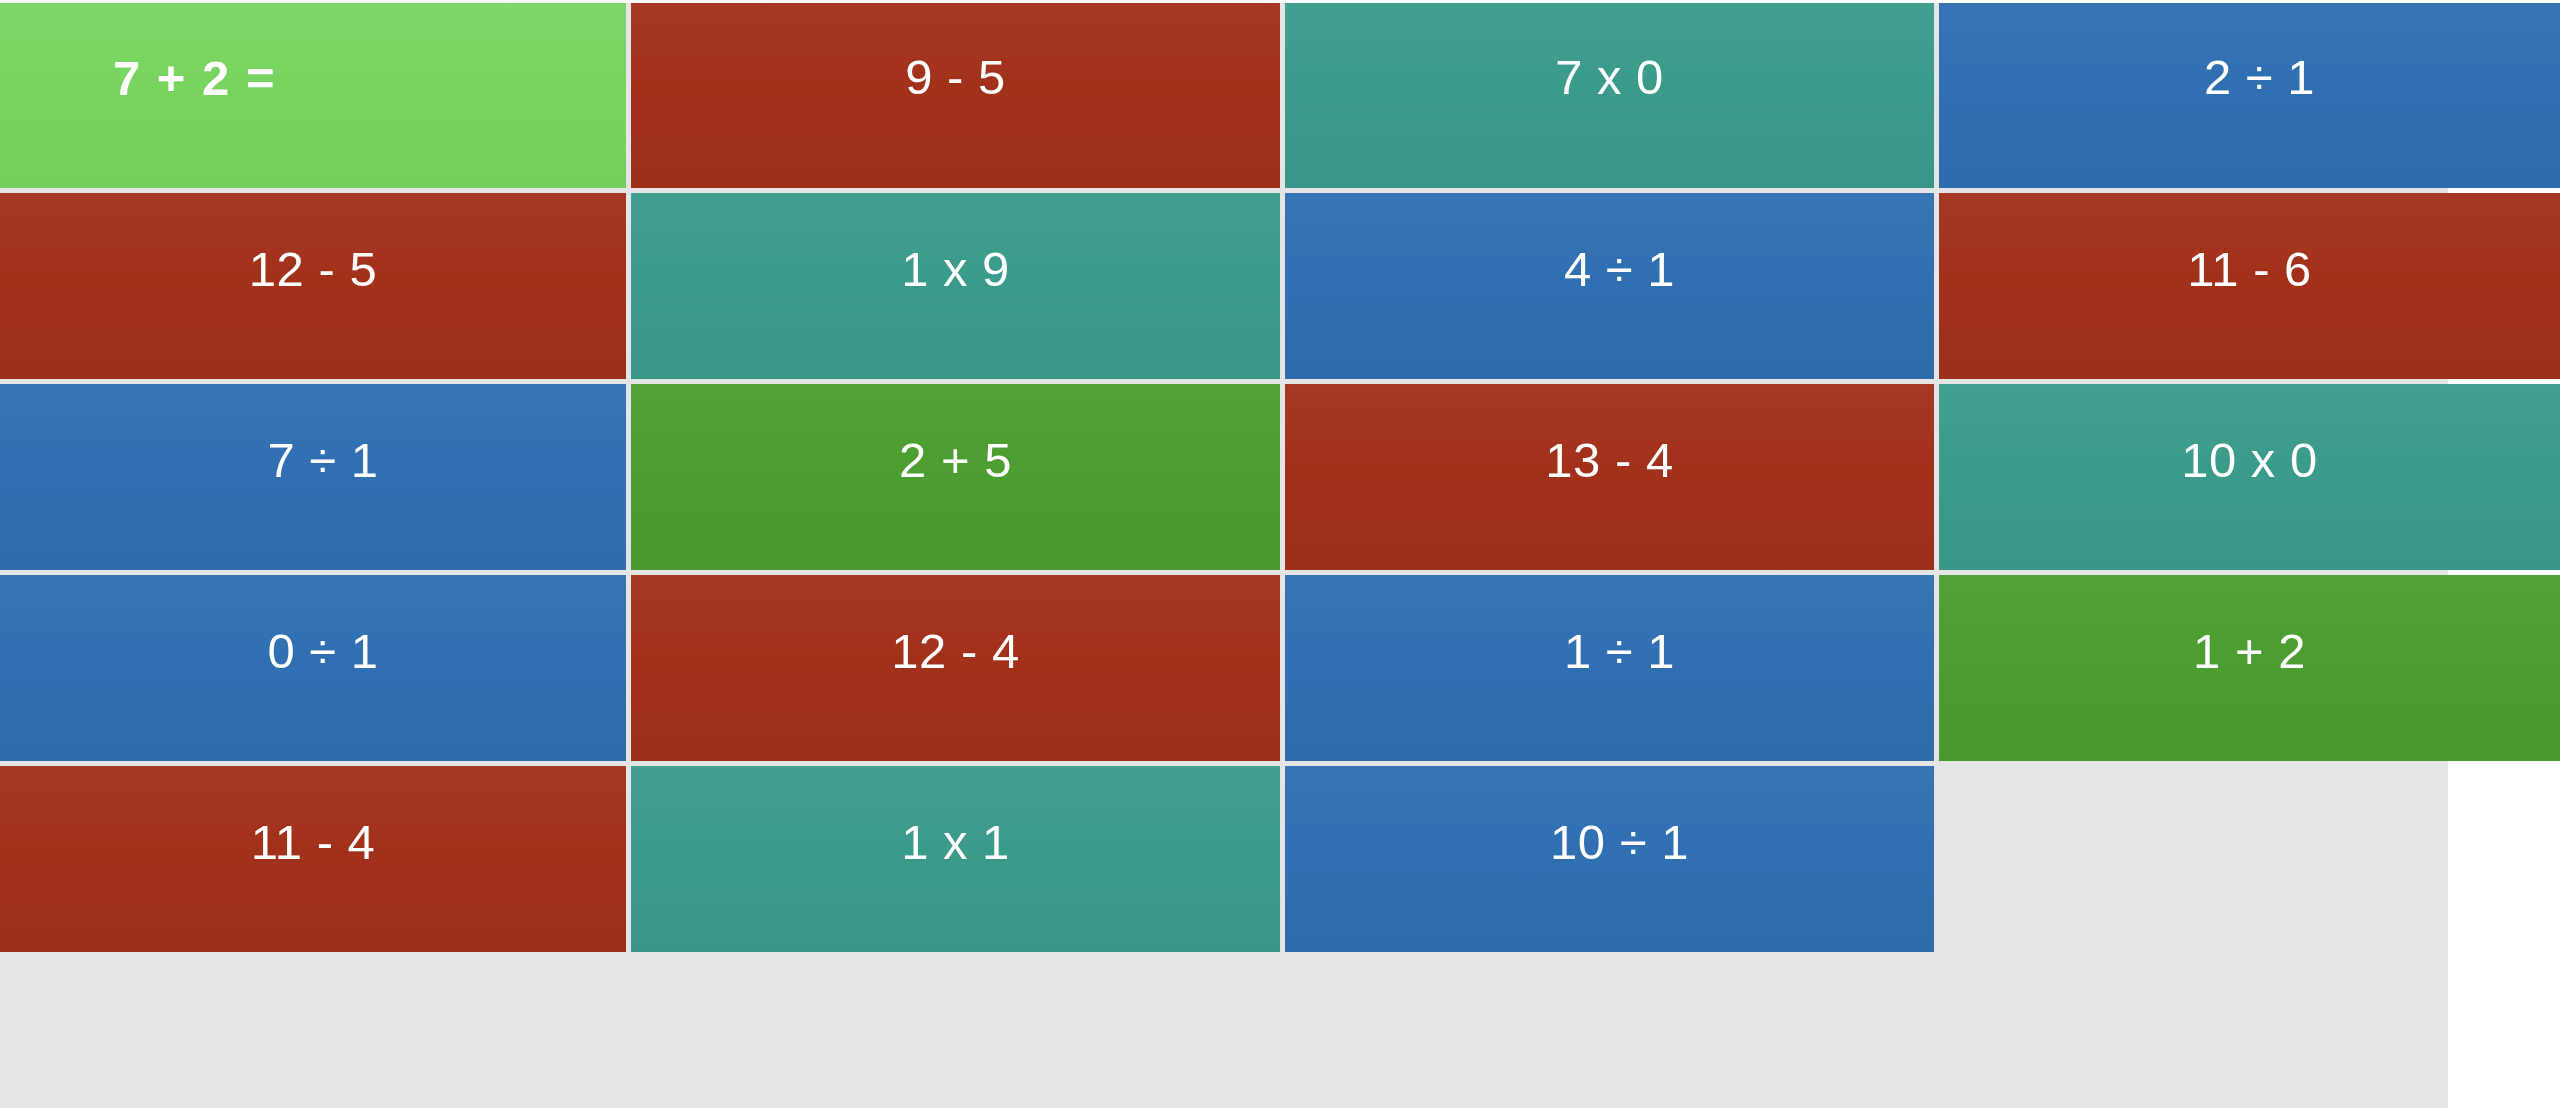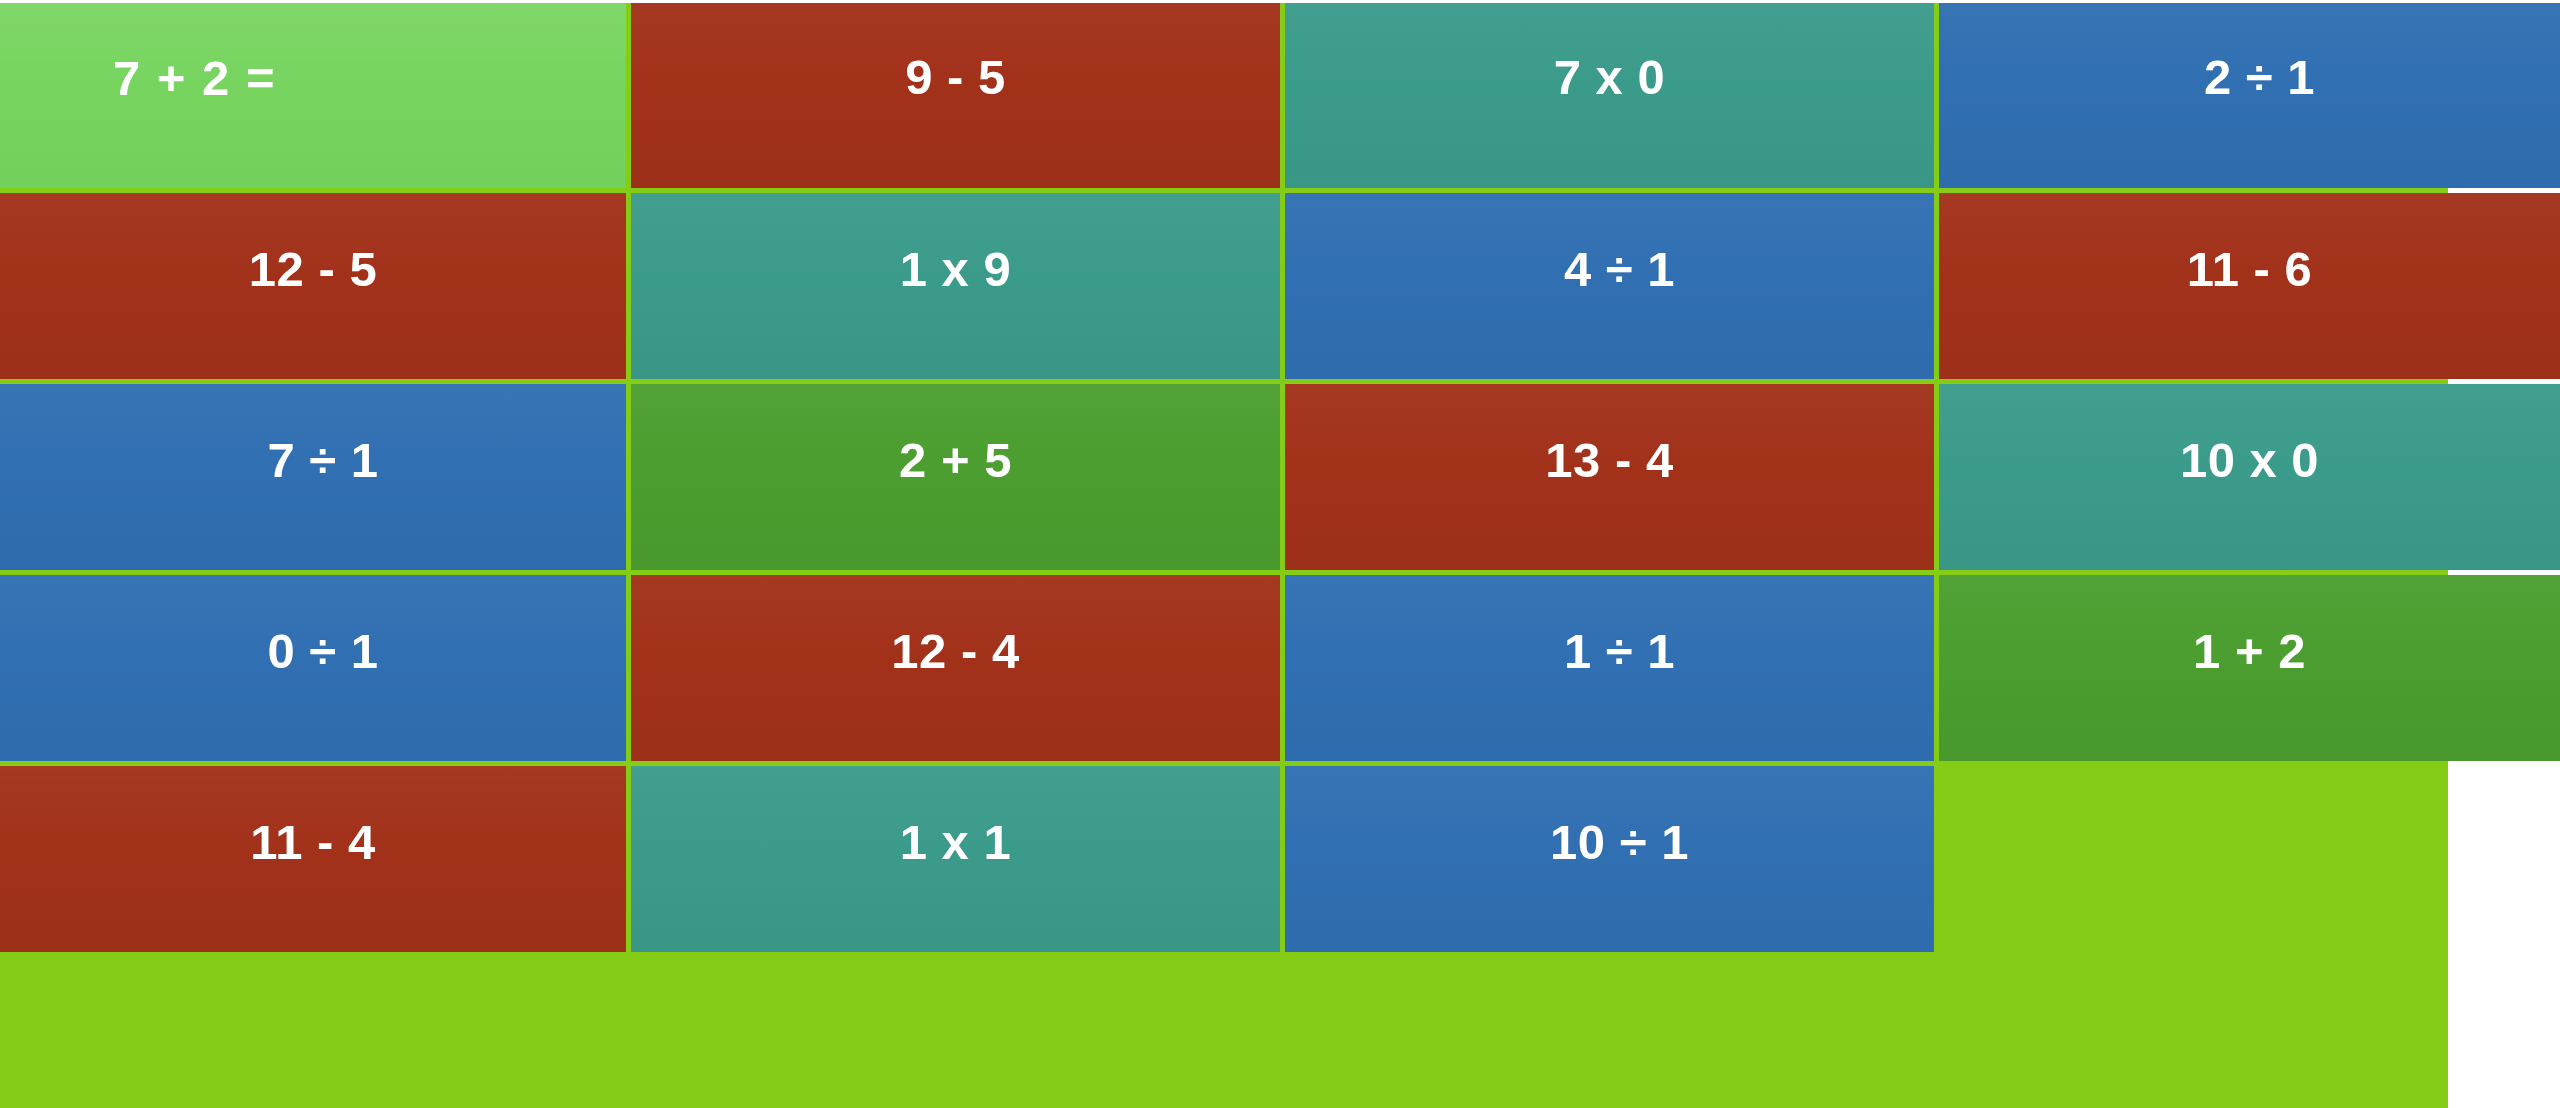--- a/index.html
+++ b/index.html
@@ -11,41 +11,41 @@
     width: 2560px;
     height: 1108px;
     overflow: hidden;
     font-family: "Liberation Sans", sans-serif;
   }
 
   #board {
     position: relative;
     width: 2448px;
     height: 1108px;
-    background: #84cc16;
+    background: #e5e5e5;
     display: grid;
     grid-template-columns: 626px 649px 649px 621px;
     grid-template-rows: 188px 186px 186px 186px 186px 186px;
     column-gap: 5px;
     row-gap: 5px;
   }
 
   .cell {
     position: relative;
     display: flex;
     align-items: center;
     justify-content: center;
     overflow: hidden;
     box-sizing: border-box;
   }
 
   .cell .expr {
     color: #ffffff;
     font-size: 49px;
-    font-weight: 700;
+    font-weight: 400;
     line-height: 1;
     letter-spacing: 0.5px;
     white-space: nowrap;
     position: relative;
     top: -17px;
     text-shadow: 0 0 1px rgba(0,0,0,0.05);
   }
 
   
   .col-add {

